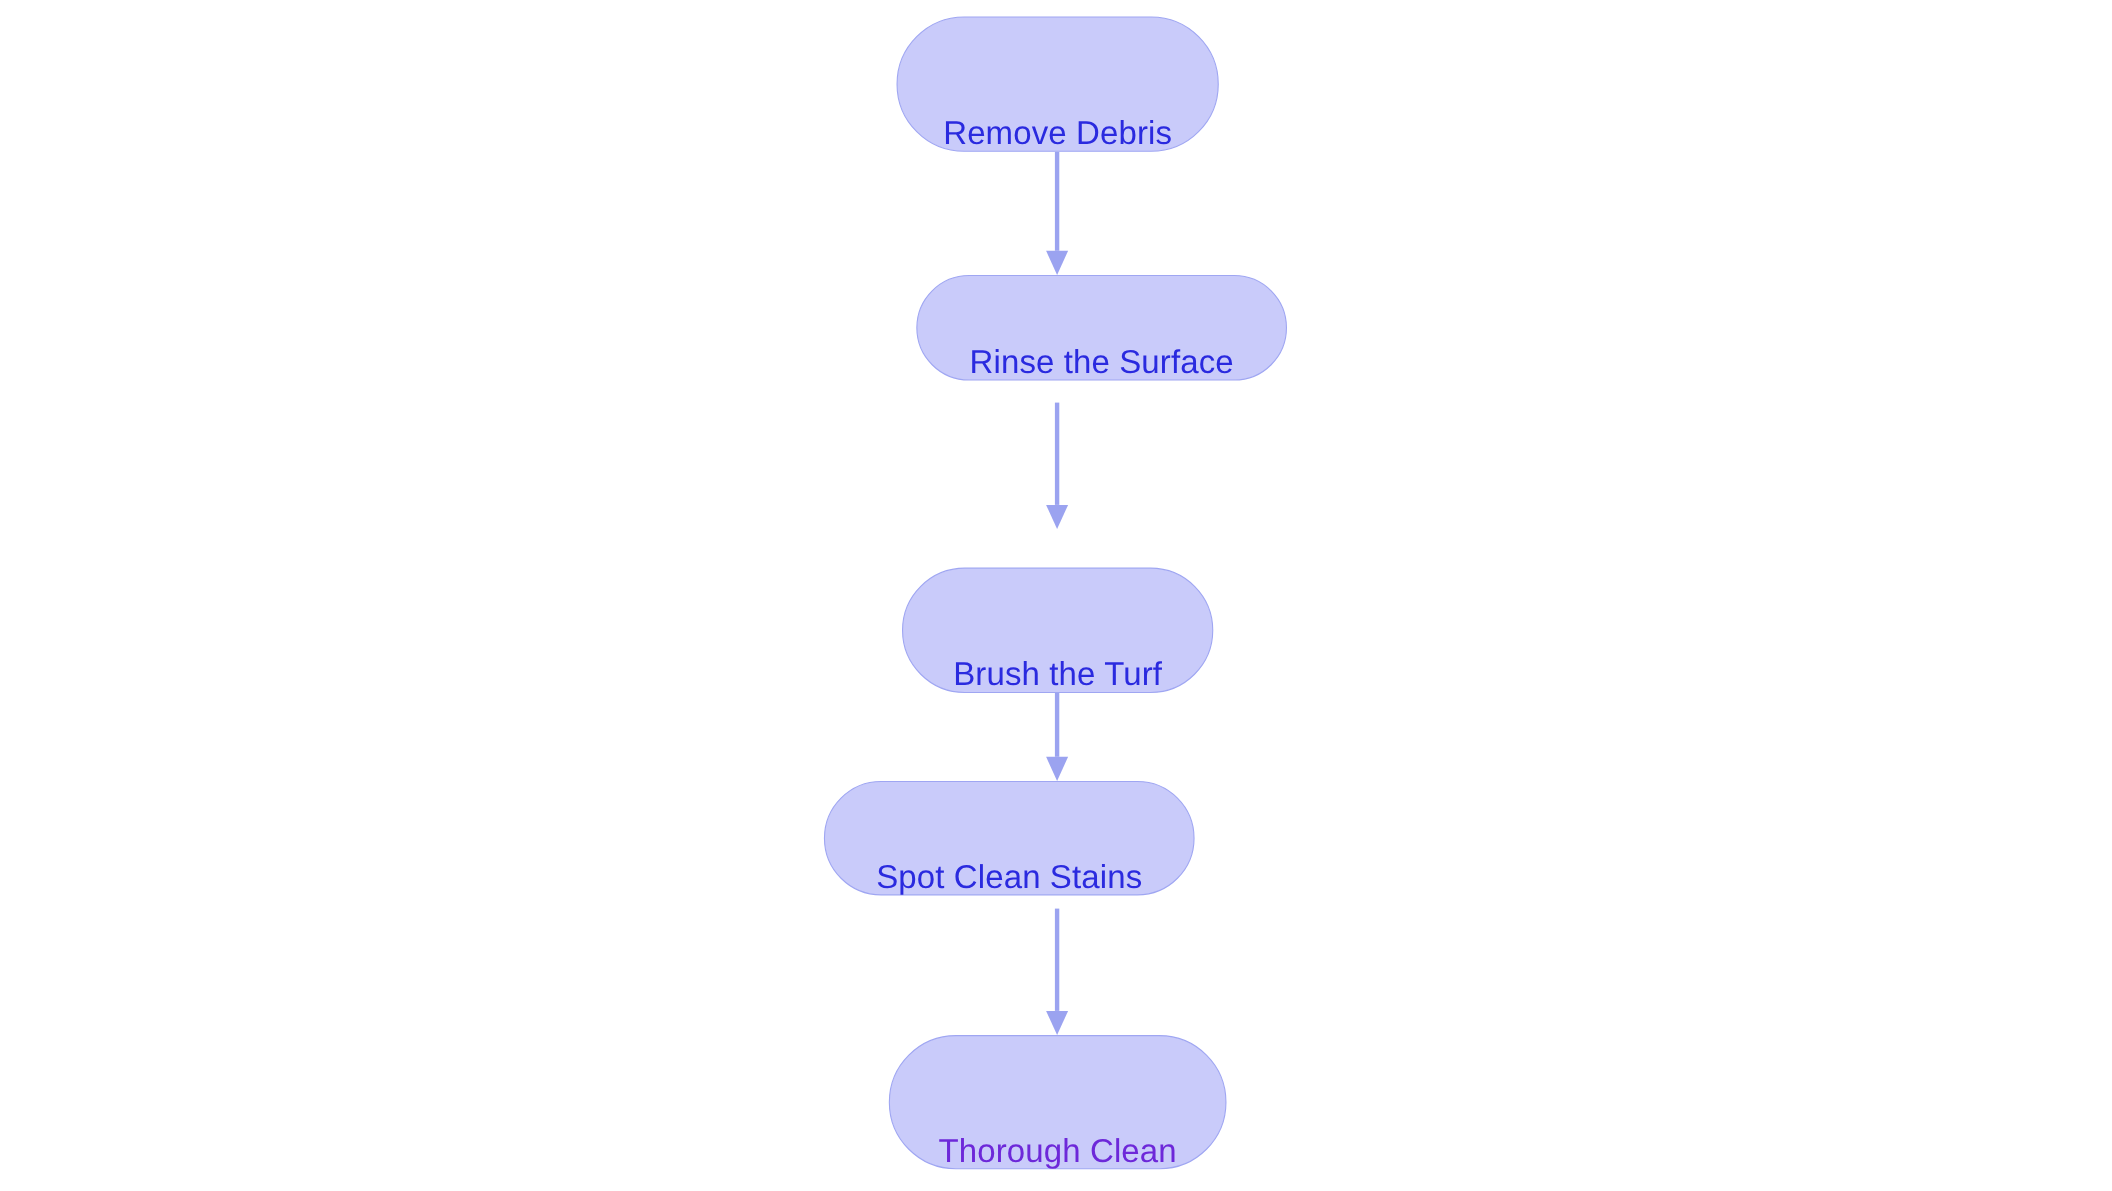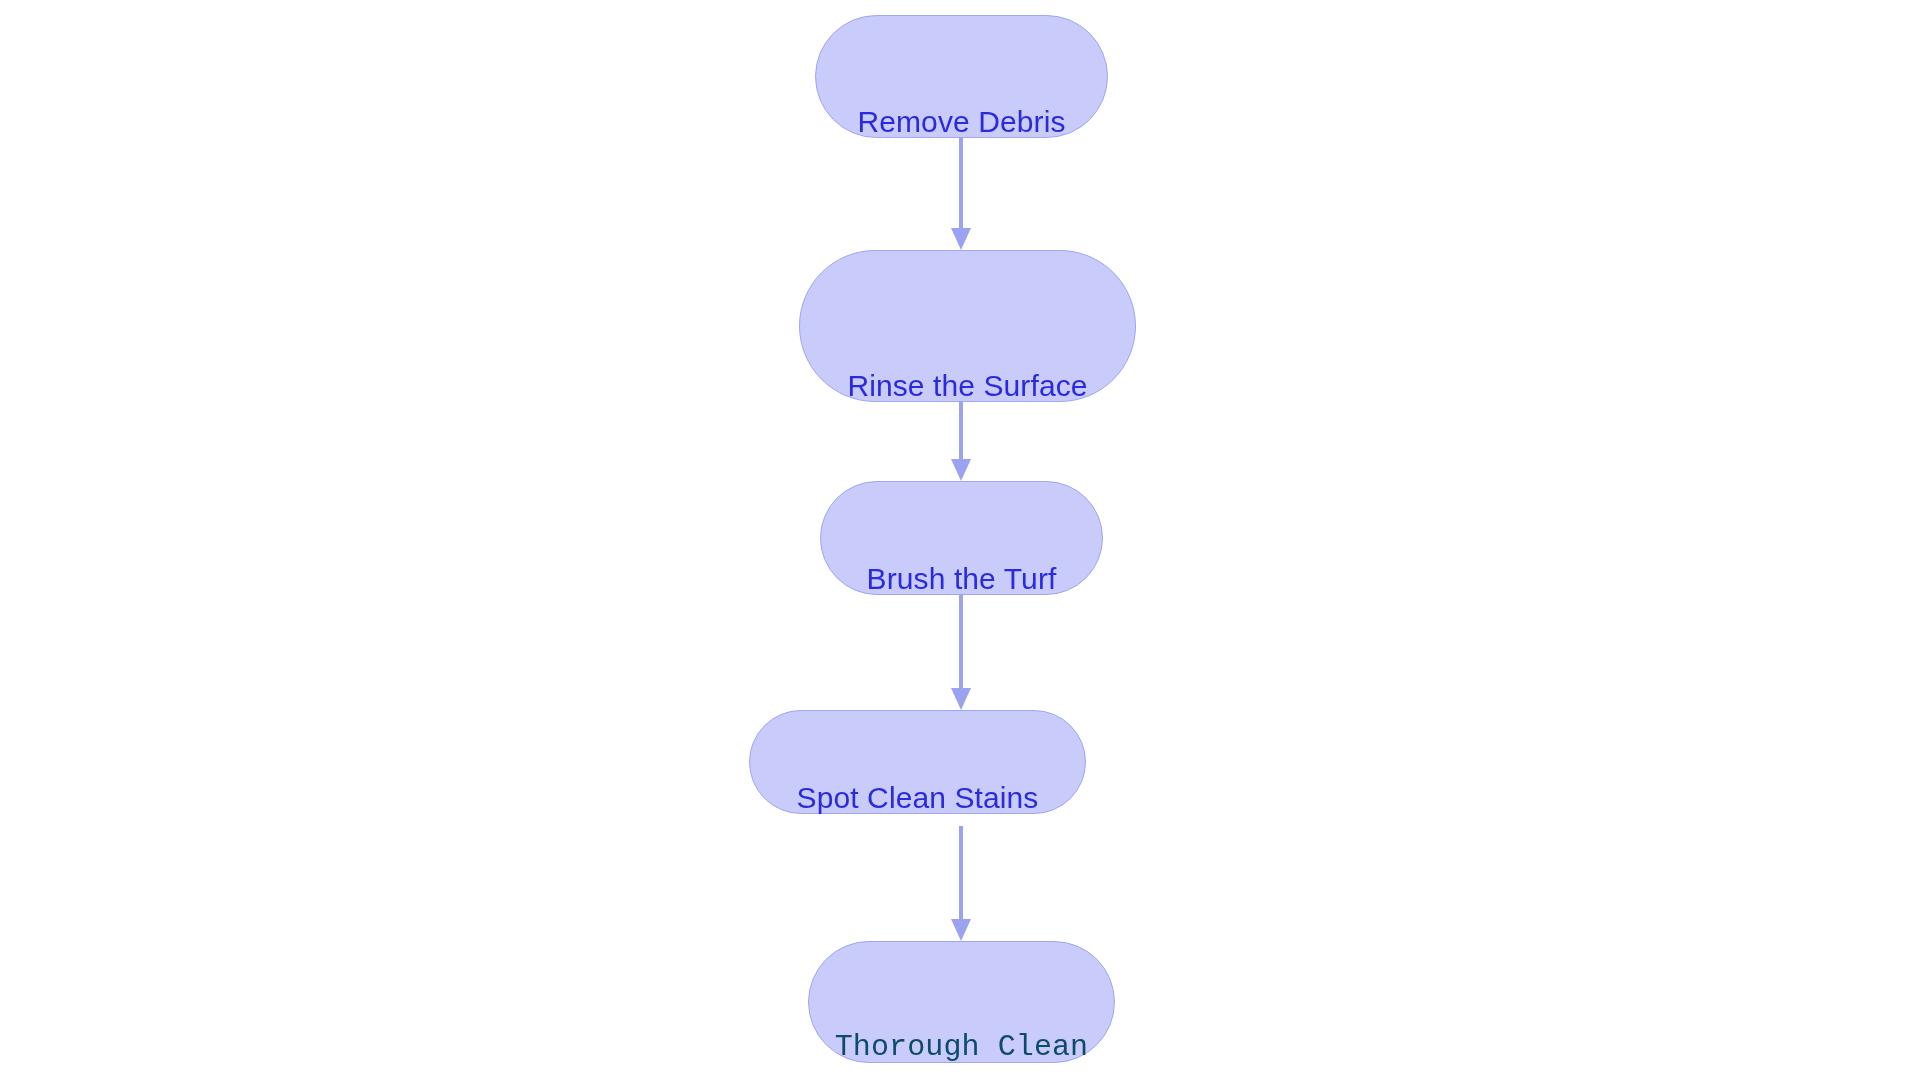--- a/index.html
+++ b/index.html
@@ -41,21 +41,21 @@
     font-size: 30px;
     font-weight: 400;
     letter-spacing: 0.1px;
     line-height: 1;
     color: #2a2adf;
     text-align: center;
   }
 
   
   #node-1 { left: 815px;  top: 15px;   width: 293px; height: 123px; }
-  #node-2 { left: 799px;  top: 250px;  width: 337px; height: 152px; }
+  #node-2 { left: 833px;  top: 250px;  width: 337px; height: 96px; }
   #node-3 { left: 820px;  top: 481px;  width: 283px; height: 114px; }
   #node-4 { left: 749px;  top: 710px;  width: 337px; height: 104px; }
   #node-5 { left: 808px;  top: 941px;  width: 307px; height: 122px; }
 
   
   .flow-arrow {
     position: absolute;
     left: 0;
     top: 0;
     width: 1920px;
@@ -102,25 +102,25 @@
   </svg>
 
   <div class="flow-node" id="node-1" style="background: rgb(201, 203, 250); border-color: rgb(159, 166, 242); color: rgb(42, 42, 223);">
     <span class="node-label" style="color: rgb(42, 42, 223);">Remove Debris</span>
   </div>
 
   <div class="flow-node" id="node-2" style="background: rgb(201, 203, 250); border-color: rgb(159, 166, 242); color: rgb(42, 42, 223);">
     <span class="node-label" style="color: rgb(42, 42, 223);">Rinse the Surface</span>
   </div>
 
-  <div class="flow-node" id="node-3" style="background: rgb(201, 203, 250); border-color: rgb(159, 166, 242); color: rgb(42, 42, 223);">
+  <div class="flow-node" id="node-3" style="background: rgb(201, 203, 250); border-color: rgb(159, 166, 242); color: rgb(42, 42, 223); margin-top: 35px;">
     <span class="node-label" style="color: rgb(42, 42, 223);">Brush the Turf</span>
   </div>
 
   <div class="flow-node" id="node-4" style="background: rgb(201, 203, 250); border-color: rgb(159, 166, 242); color: rgb(42, 42, 223);">
     <span class="node-label" style="color: rgb(42, 42, 223);">Spot Clean Stains</span>
   </div>
 
   <div class="flow-node" id="node-5" style="background: rgb(201, 203, 250); border-color: rgb(159, 166, 242); color: rgb(42, 42, 223);">
-    <span class="node-label" style="color: #0c4a6e; font-family: Liberation Mono, monospace;">Thorough Clean</span>
+    <span class="node-label" style="color: #6d28d9;">Thorough Clean</span>
   </div>
 
 </div>
 
 </body></html>

